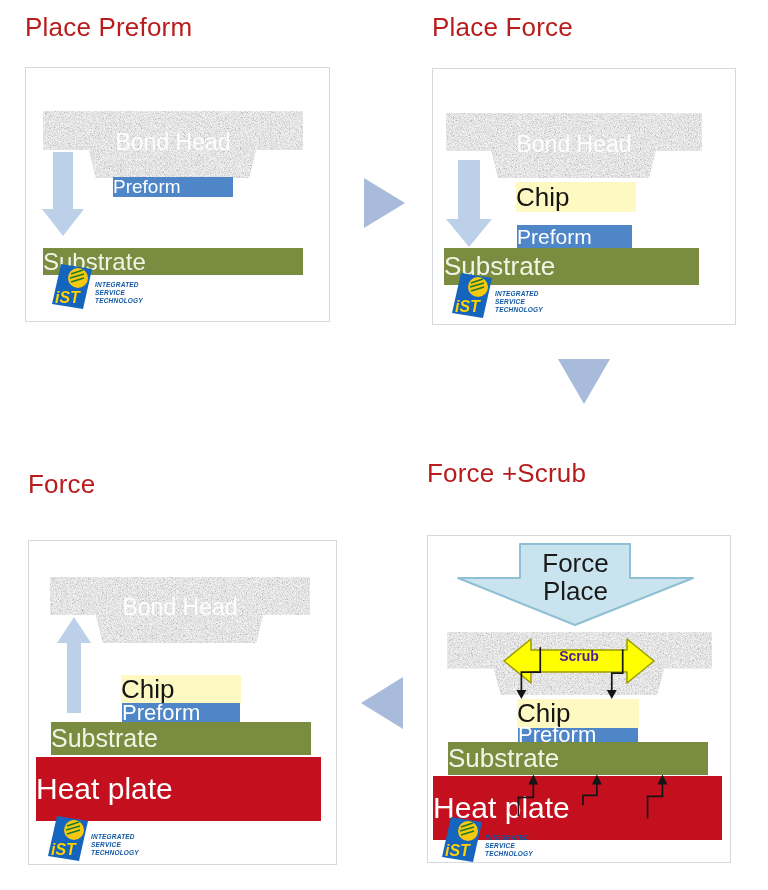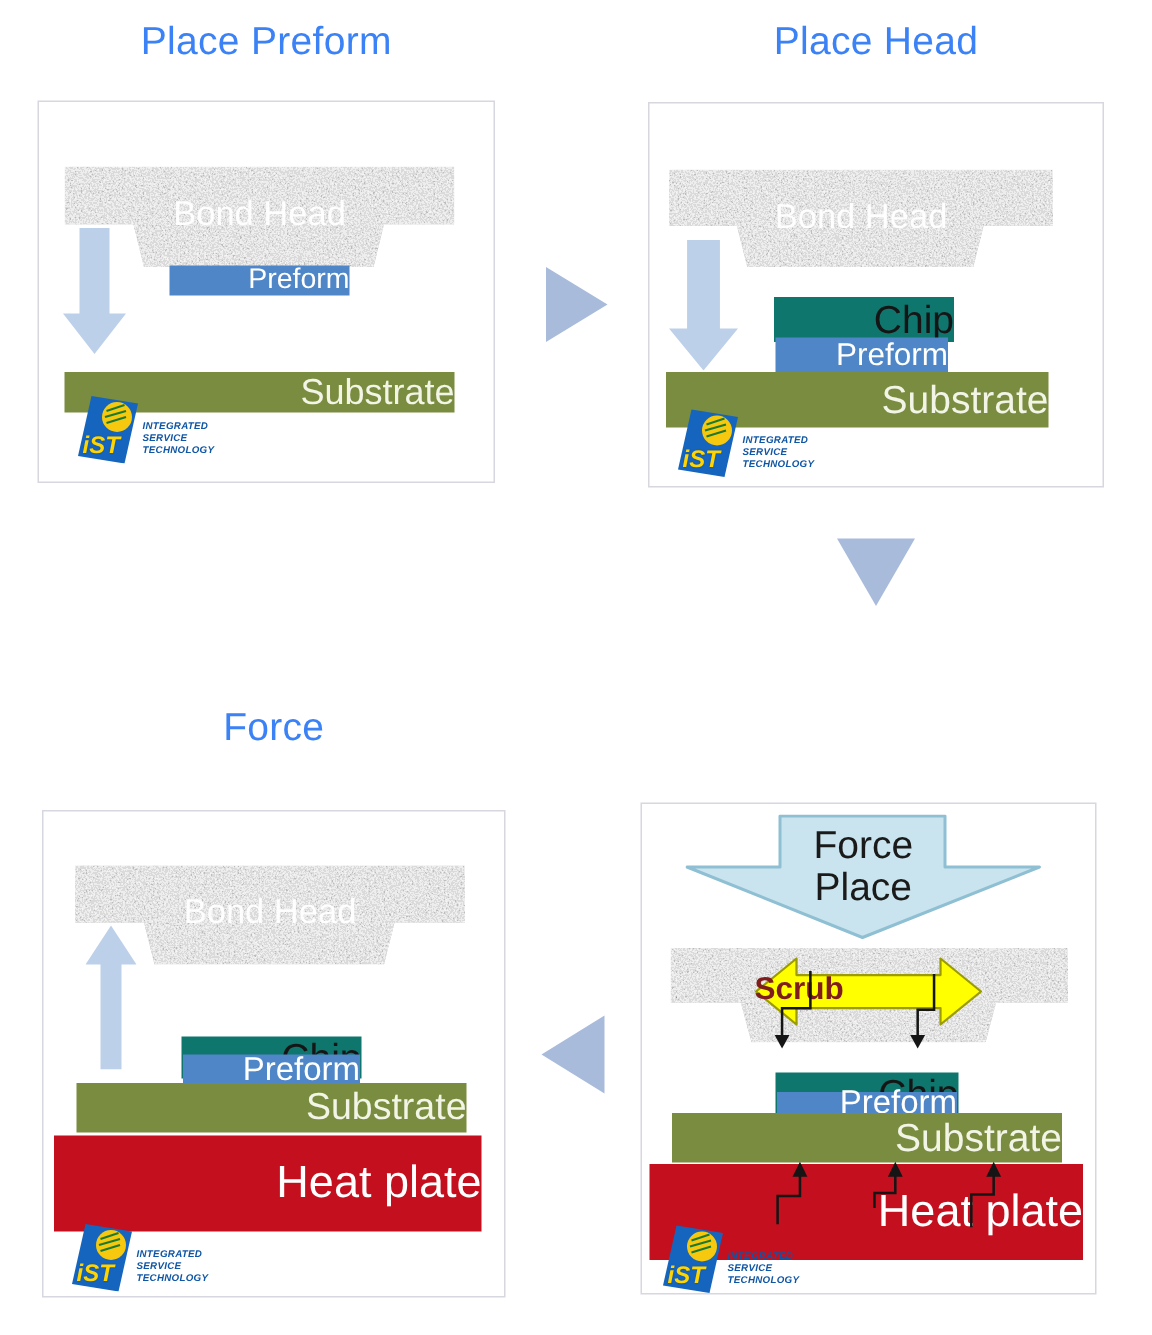--- a/index.html
+++ b/index.html
@@ -1,56 +1,56 @@
 <!DOCTYPE html>
 <html><head>
 <meta charset="utf-8">
 <style>
   html,body{margin:0;padding:0;background:#ffffff;}
   .canvas{
     position:relative;width:768px;height:890px;background:#ffffff;
     font-family:"Liberation Sans",sans-serif;overflow:hidden;
   }
   .panel-title{
-    position:absolute;text-align:center;color:#3b82f6;font-size:26px;
+    position:absolute;text-align:left;color:#b91c1c;font-size:26px;
     line-height:28px;font-weight:400;letter-spacing:.2px;
   }
   .panel-box{
     position:absolute;background:#ffffff;border:1px solid #D7D7DF;box-sizing:border-box;
   }
   .bondhead{position:absolute;}
   .bondhead svg{position:absolute;inset:0;width:100%;height:100%;}
   .bh-label{
     position:absolute;left:0;right:0;text-align:center;
     color:rgba(255,255,255,.93);font-size:23px;z-index:3;
   }
   .layer{
-    position:absolute;display:flex;align-items:center;justify-content:flex-end;
+    position:absolute;display:flex;align-items:center;justify-content:flex-start;
     white-space:nowrap;overflow:visible;z-index:2;
   }
   .preform{background:#4E86C8;color:#ffffff;}
-  .chip{background:#0f766e;color:#151515;margin-top:16px;}
+  .chip{background:#fef9c3;color:#151515;}
   .substrate{background:#7A8C3F;color:#F2F5E6;}
   .heat{background:#C40F1E;color:#ffffff;}
   .block-arrow{position:absolute;z-index:1;}
   .flow-tri{position:absolute;width:0;height:0;}
   .tri-right{border-top:25px solid transparent;border-bottom:25px solid transparent;border-left:41px solid #A8BBDB;}
   .tri-down{border-left:26px solid transparent;border-right:26px solid transparent;border-top:45px solid #A8BBDB;}
   .tri-left{border-top:26px solid transparent;border-bottom:26px solid transparent;border-right:42px solid #A8BBDB;}
   .force-arrow{position:absolute;z-index:2;}
   .force-arrow svg{position:absolute;inset:0;width:100%;height:100%;}
   .force-text{
     position:absolute;left:0;right:0;top:6px;text-align:center;color:#1a1a1a;
     font-size:26px;line-height:28px;z-index:3;
   }
   .scrub-arrow{position:absolute;z-index:4;}
   .scrub-arrow svg{position:absolute;inset:0;width:100%;height:100%;}
   .scrub-label{
-    position:absolute;left:0;right:0;top:15px;text-align:left;color:#7f1d1d;
-    font-size:21px;font-weight:600;z-index:5;
+    position:absolute;left:0;right:0;top:15px;text-align:center;color:#4c1d95;
+    font-size:14px;font-weight:600;z-index:5;
   }
   .connectors{position:absolute;inset:0;width:100%;height:100%;z-index:6;}
   .logo{position:absolute;display:flex;align-items:flex-end;z-index:7;}
   .logo-mark{position:relative;width:40px;height:46px;flex:0 0 auto;}
   .logo-mark svg{position:absolute;inset:0;width:100%;height:100%;}
   .logo-abbr{
     position:absolute;left:3px;bottom:3px;color:#FFD400;font-size:16px;
     font-weight:bold;font-style:italic;text-shadow:0 0 1px #0d4d9e;line-height:1;
   }
   .logo-text{
@@ -125,21 +125,21 @@
       </div>
       <div class="logo-text">
         <div>INTEGRATED</div>
         <div>SERVICE</div>
         <div>TECHNOLOGY</div>
       </div>
     </div>
   </div>
 
   <div class="panel-title" style="left:432px;top:13px;width:304px">
-    <div>Place Head</div>
+    <div>Place Force</div>
   </div>
 
   <div class="panel-box" style="left:432px;top:68px;width:304px;height:257px">
 
     <div class="bondhead" style="left:13px;top:44px;width:256px;height:65px">
       <svg viewBox="0 0 260 66" preserveAspectRatio="none">
         <g clip-path="url(#bh-clip)">
           <rect width="260" height="66" fill="#C7C7C7"></rect>
           <rect width="260" height="66" filter="url(#grain)" opacity="0.9"></rect>
         </g>
@@ -235,20 +235,21 @@
       </div>
       <div class="logo-text">
         <div>INTEGRATED</div>
         <div>SERVICE</div>
         <div>TECHNOLOGY</div>
       </div>
     </div>
   </div>
 
   <div class="panel-title" style="left:427px;top:459px;width:304px">
+    <div>Force +Scrub</div>
   </div>
 
   <div class="panel-box" style="left:427px;top:535px;width:304px;height:328px">
 
     <div class="force-arrow" style="left:29px;top:7px;width:237px;height:84px">
       <svg viewBox="0 0 237 84" preserveAspectRatio="none">
         <polygon points="63,1 173,1 173,35 236,35 118,82 1,35 63,35" fill="#C9E4EE" stroke="#8FBFD3" stroke-width="2" stroke-linejoin="round"></polygon>
       </svg>
       <div class="force-text">
         <div>Force</div>

